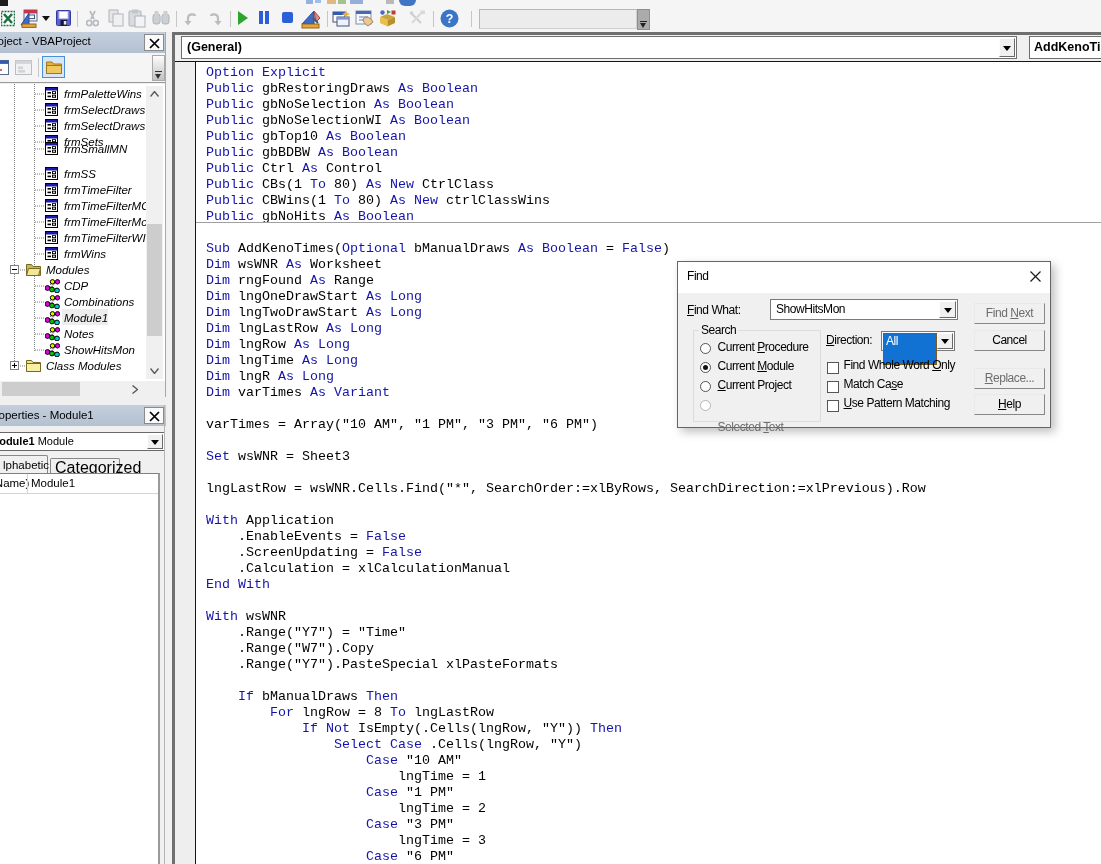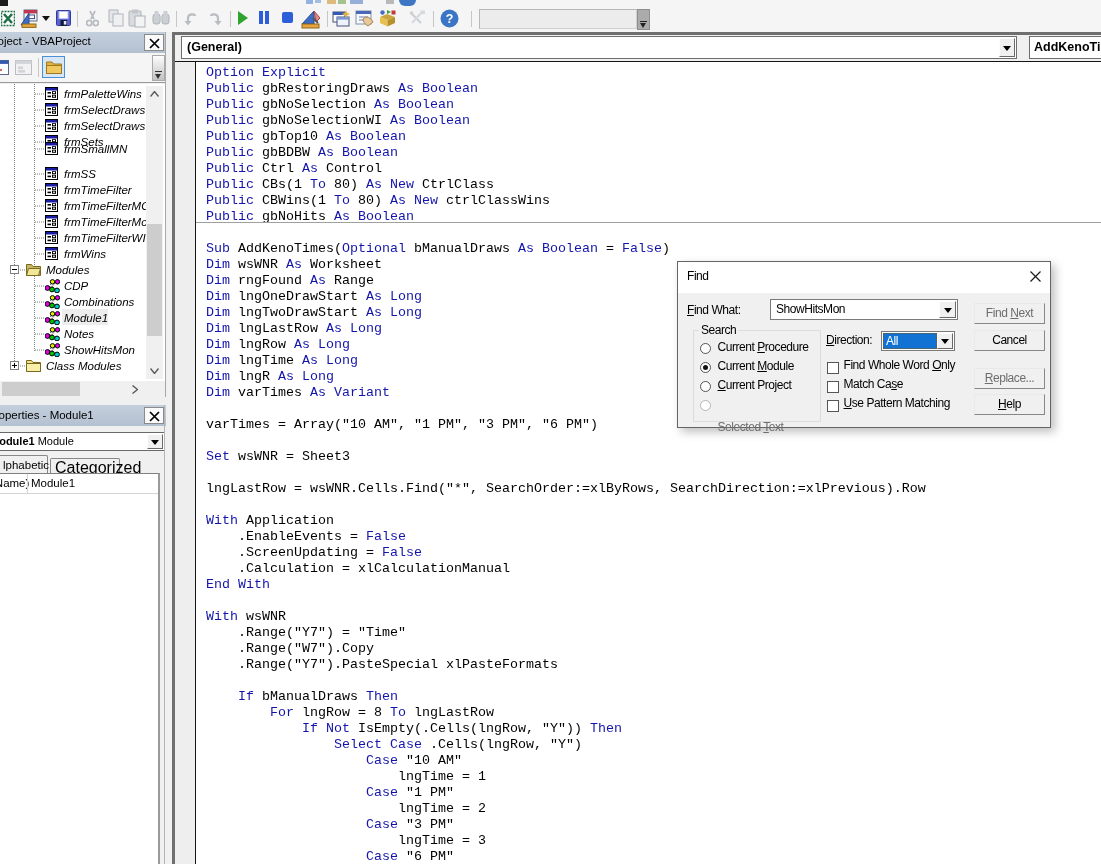--- a/index.html
+++ b/index.html
@@ -600,21 +600,21 @@
   <div class="rb" style="left:21.5px;top:99.5px;"></div>
     <span class="lbl" style="left:39.5px;top:97px;">Current <u>M</u>odule</span>
   <div style="position:absolute;left:24.5px;top:102.5px;width:5px;height:5px;background:#111;border-radius:50%;"></div>
   <div class="rb" style="left:21.5px;top:118.5px;"></div>
     <span class="lbl" style="left:39.5px;top:116px;"><u>C</u>urrent Project</span>
   <div class="rb" style="left:21.5px;top:137.5px;border-color:#b5b5b5;"></div>
     <span class="lbl dis" style="left:39.5px;top:135px;margin-top:23px;">Selected <u>T</u>ext</span>
 
   <span class="lbl" style="left:148px;top:70.5px;"><u>D</u>irection:</span>
   <div style="position:absolute;left:203px;top:68.5px;width:74px;height:20px;background:#fff;border:1px solid #7a7a7a;box-sizing:border-box;">
-    <div style="position:absolute;left:1px;top:1px;width:54px;height:16px;background:#1272d4;outline:1px dotted #7a5a20;outline-offset:-1px;">
+    <div style="position:absolute;left:1px;top:1px;width:54px;height:32px;background:#1272d4;outline:1px dotted #7a5a20;outline-offset:-1px;">
       <span style="position:absolute;left:3px;top:1.5px;color:#fff;">All</span>
     </div>
     <div class="cbtn" style="position:absolute;right:1px;top:1px;width:16px;height:16px;">
         <div class="tri" style="margin:5px auto 0;"></div>
       </div>
   </div>
 
   <div class="cb" style="left:149px;top:99.5px;"></div>
     <span class="lbl" style="left:165.5px;top:96px;">Find Whole Word <u>O</u>nly</span>
   <div class="cb" style="left:149px;top:118.5px;"></div>

